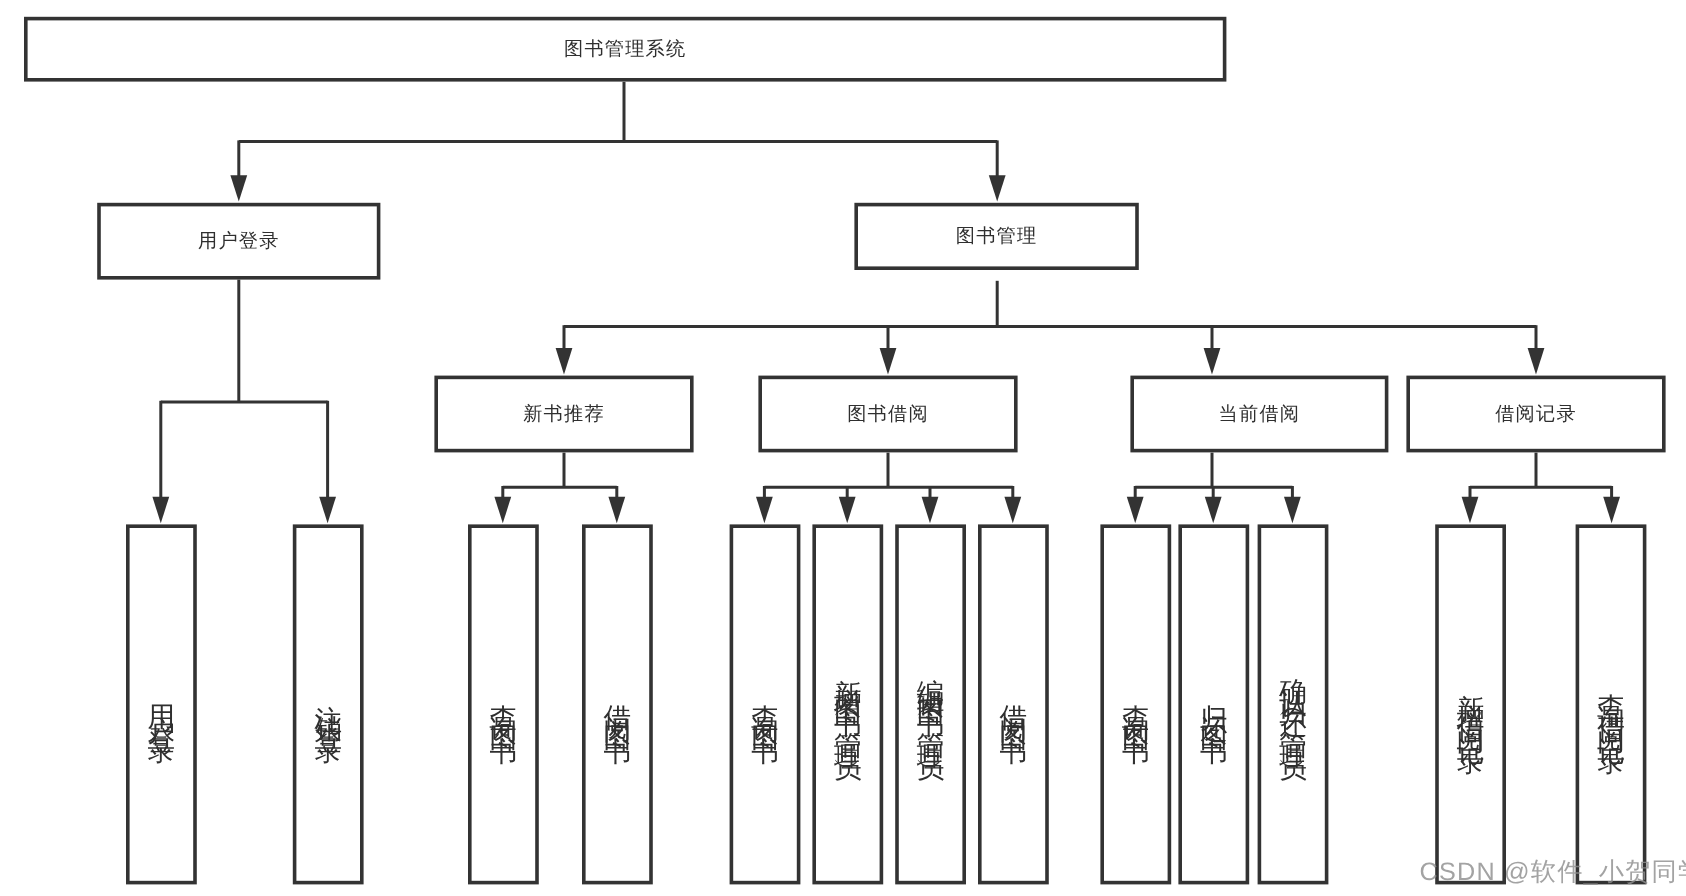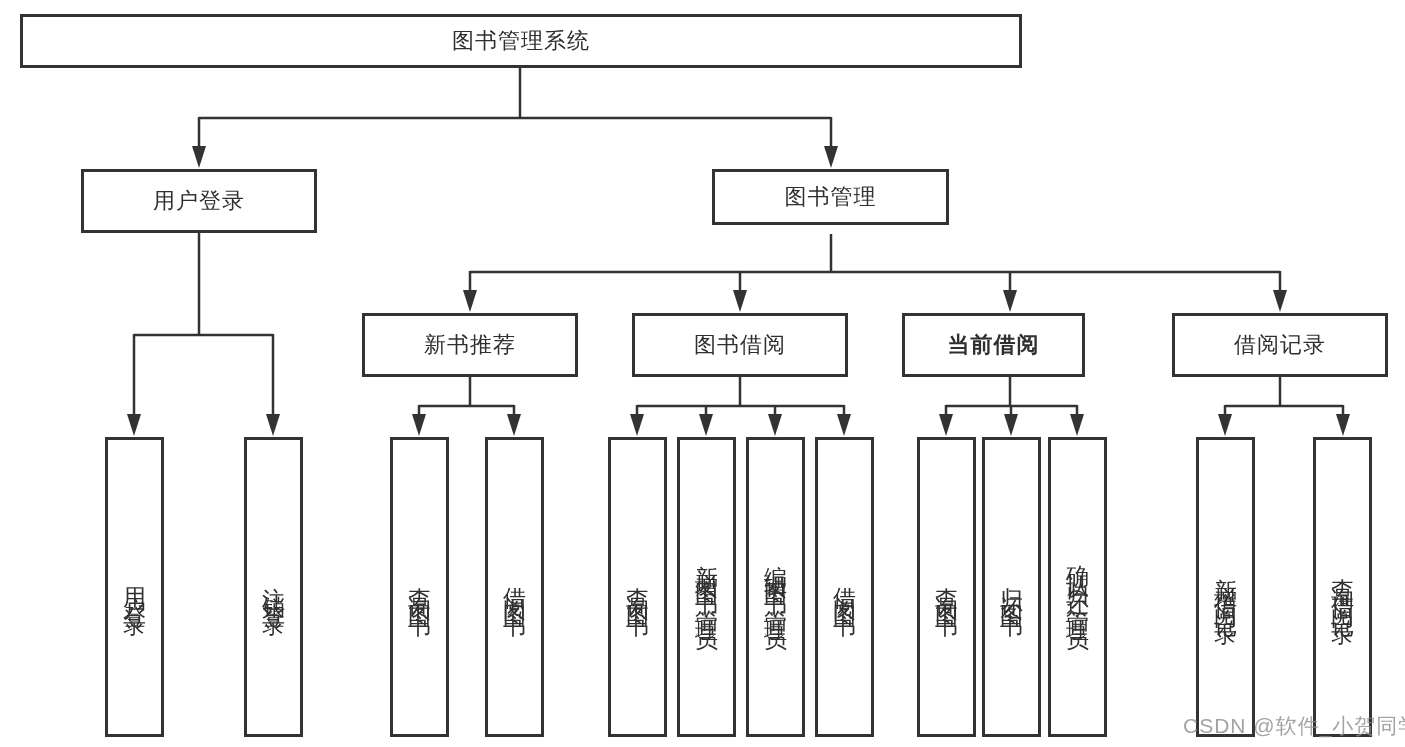--- a/index.html
+++ b/index.html
@@ -26,21 +26,21 @@
     position: absolute;
     box-sizing: border-box;
     background: #ffffff;
     border: 3px solid #333333;
     display: flex;
     align-items: center;
     justify-content: center;
     color: #2f2f2f;
     z-index: 1;
   }
-  .node.h { font-size: 22px; letter-spacing: 1px; }
+  .node.h { font-size: 16px; letter-spacing: 1px; }
   .node.v {
     width: 59px;
     height: 300px;
     top: 437px;
   }
   .node.v .vtext {
     writing-mode: vertical-rl;
     text-orientation: mixed;
     font-size: 23px;
     letter-spacing: 9px;
@@ -144,21 +144,21 @@
     </g>
   </svg>
 
   <div class="node h" style="left:20px; top:14px; width:1002px; height:54px;">图书管理系统</div>
 
   <div class="node h" style="left:81px; top:169px; width:236px; height:64px;">用户登录</div>
   <div class="node h" style="left:712px; top:169px; width:237px; height:56px;">图书管理</div>
 
   <div class="node h" style="left:632px; top:313px; width:216px; height:64px;">图书借阅</div>
   <div class="node h" style="left:362px; top:313px; width:216px; height:64px;">新书推荐</div>
-  <div class="node h" style="left:902px; top:313px; width:183px; height:64px;font-weight:bold;">当前借阅</div>
+  <div class="node h" style="left:942px; top:313px; width:215px; height:64px;">当前借阅</div>
   <div class="node h" style="left:1172px; top:313px; width:216px; height:64px;">借阅记录</div>
 
   <div class="node v" style="left:105px;">
     <span class="vtext">用户登录</span>
   </div>
   <div class="node v" style="left:244px;">
     <span class="vtext">注销登录</span>
   </div>
 
   <div class="node v" style="left:390px;">

